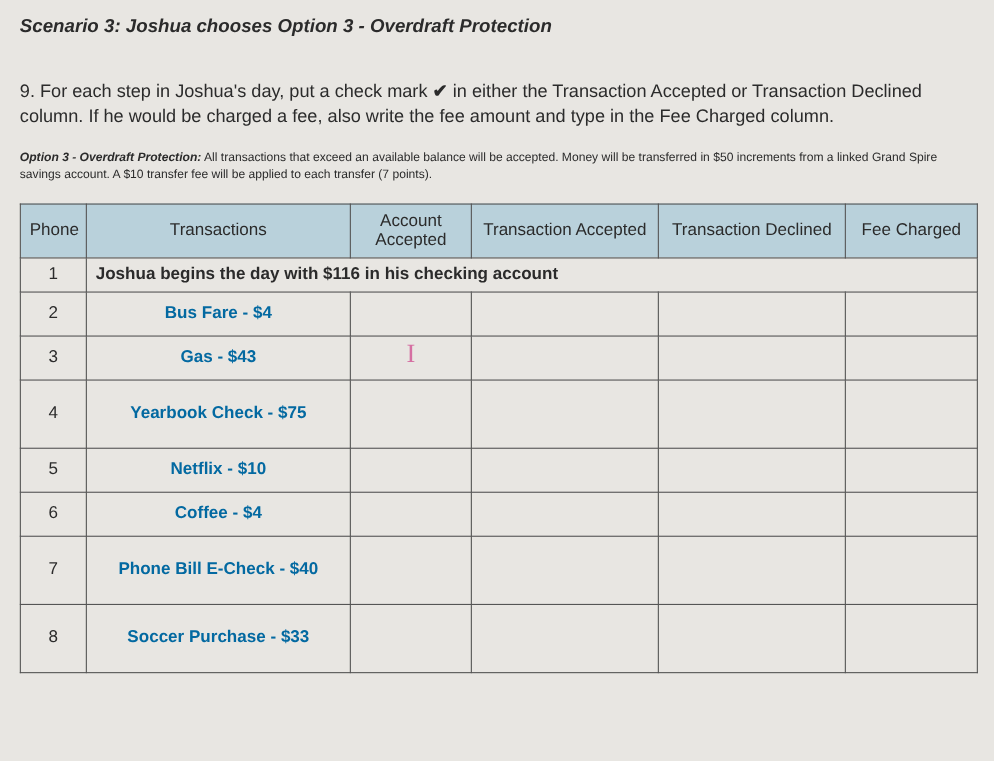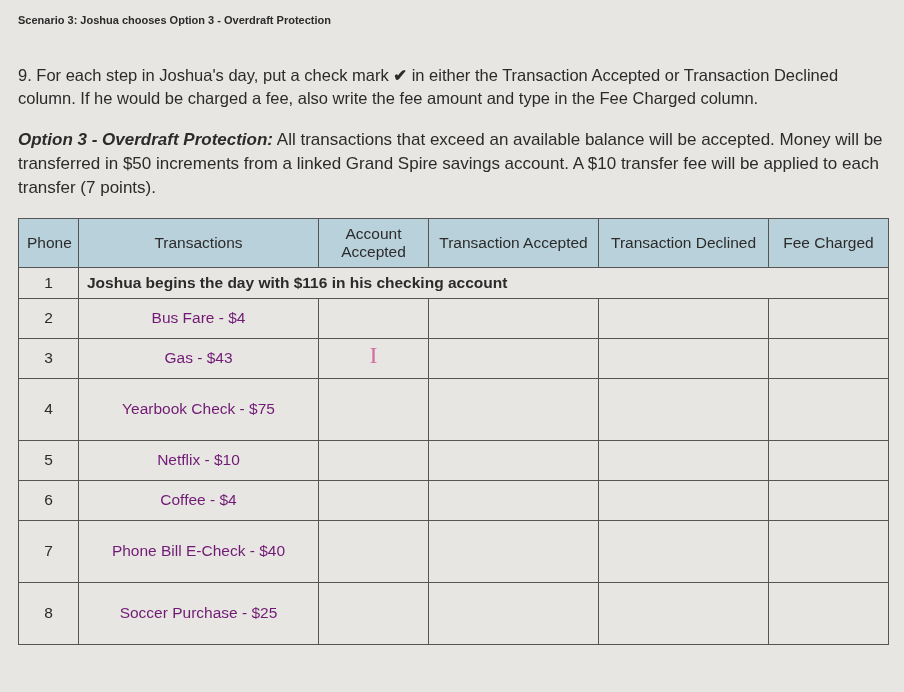--- a/index.html
+++ b/index.html
@@ -10,37 +10,38 @@
     height: 692px;
     background: #e8e6e2;
     font-family: "Segoe UI", Arial, sans-serif;
     color: #2b2b2b;
   }
   .page {
     padding: 14px 14px 14px 18px;
   }
   .scenario-title {
     font-weight: 700;
-    font-size: 11px;
+    font-style: italic;
+    font-size: 17px;
     margin-bottom: 20px;
   }
   .instructions {
     font-size: 16.5px;
     line-height: 1.4;
     margin-bottom: 18px;
     margin-top: 38px;
   }
   .instructions .qnum {
     font-weight: 400;
   }
   .check-glyph {
     font-weight: 700;
   }
   .option-desc {
-    font-size: 17px;
+    font-size: 11px;
     line-height: 1.4;
     margin-bottom: 18px;
   }
   .option-desc .label {
     font-weight: 700;
     font-style: italic;
   }
   table.worksheet {
     border-collapse: collapse;
     width: 870px;
@@ -64,22 +65,22 @@
   col.c-bal    { width: 110px; }
   col.c-acc    { width: 170px; }
   col.c-dec    { width: 170px; }
   col.c-fee    { width: 120px; }
   td.step-cell {
     text-align: center;
     font-weight: 400;
   }
   td.trans-cell {
     text-align: center;
-    color: #701a75;
-    font-weight: 400;
+    color: #0369a1;
+    font-weight: 700;
   }
   td.blank-cell {
     height: 40px;
   }
   td.first-row-msg {
     text-align: left;
     font-weight: 700;
     padding-left: 70px;
   }
   td.balance-cell {
@@ -183,21 +184,21 @@
       <tr class="tall">
         <td class="step-cell">7</td>
         <td class="trans-cell">Phone Bill E-Check - $40</td>
         <td class="blank-cell"></td>
         <td class="blank-cell"></td>
         <td class="blank-cell"></td>
         <td class="blank-cell"></td>
       </tr>
       <tr class="tall">
         <td class="step-cell">8</td>
-        <td class="trans-cell">Soccer Purchase - $25</td>
+        <td class="trans-cell">Soccer Purchase - $33</td>
         <td class="blank-cell"></td>
         <td class="blank-cell"></td>
         <td class="blank-cell"></td>
         <td class="blank-cell"></td>
       </tr>
     </tbody>
   </table>
 
 </div>
 

